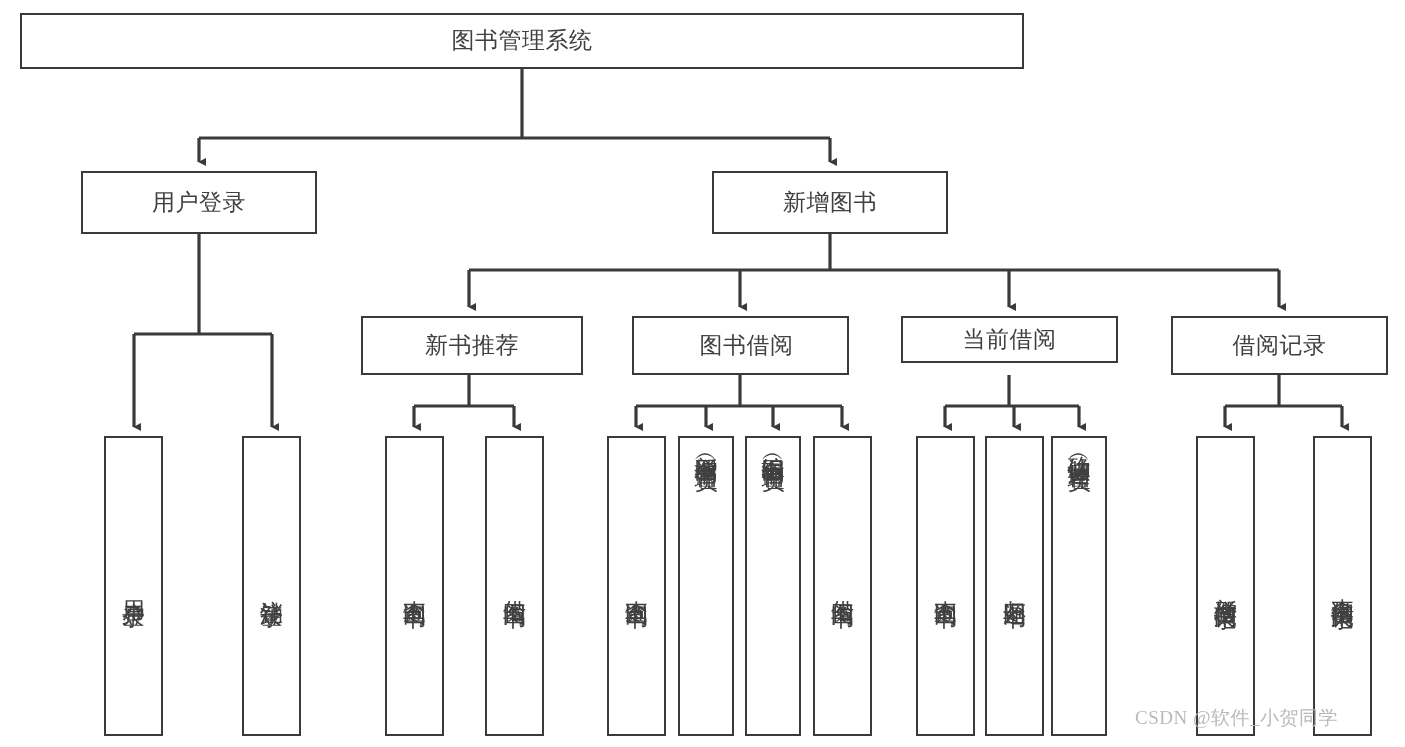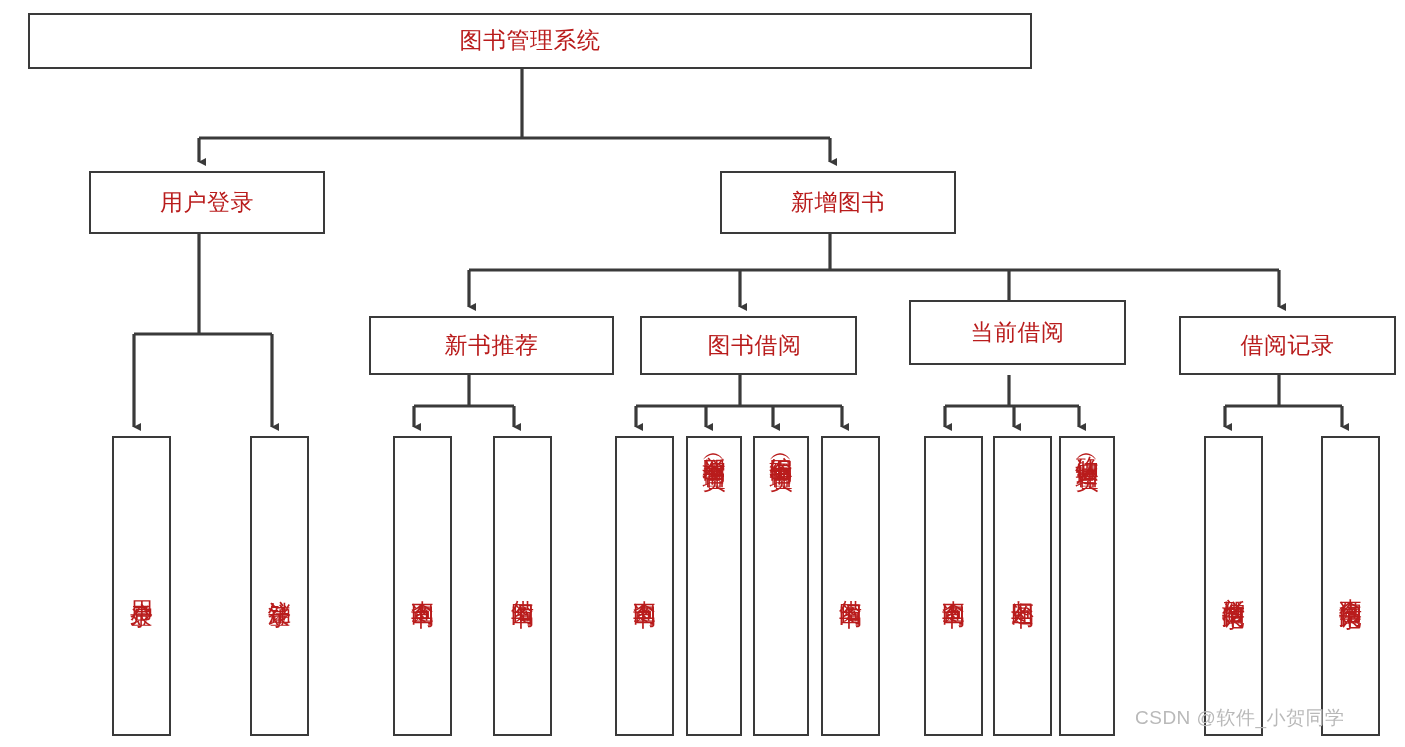--- a/index.html
+++ b/index.html
@@ -27,22 +27,21 @@
     height: 747px;
   }
   .node-box {
     position: absolute;
     box-sizing: border-box;
     border: 2.5px solid #3a3a3a;
     background: #ffffff;
     display: flex;
     align-items: center;
     justify-content: center;
-    color: #b91c1c;
-    margin-left: 8px;
+    color: #404040;
   }
   .node-label-h {
     font-size: 23px;
     line-height: 1.1;
     letter-spacing: 0.5px;
     white-space: nowrap;
   }
   .node-label-v {
     font-size: 23px;
     line-height: 1.18;
@@ -119,27 +118,27 @@
     <span class="node-label-h">图书管理系统</span>
   </div>
 
   <div class="node-box" style="left:81px; top:171px; width:236px; height:63px;">
     <span class="node-label-h">用户登录</span>
   </div>
   <div class="node-box" style="left:712px; top:171px; width:236px; height:63px;">
     <span class="node-label-h">新增图书</span>
   </div>
 
-  <div class="node-box" style="left:361px; top:316px; width:245px; height:59px;">
+  <div class="node-box" style="left:361px; top:316px; width:222px; height:59px;">
     <span class="node-label-h">新书推荐</span>
   </div>
   <div class="node-box" style="left:632px; top:316px; width:217px; height:59px;padding-left:12px;">
     <span class="node-label-h">图书借阅</span>
   </div>
-  <div class="node-box" style="left:901px; top:300px; width:217px; height:65px;">
+  <div class="node-box" style="left:901px; top:316px; width:217px; height:47px;">
     <span class="node-label-h">当前借阅</span>
   </div>
   <div class="node-box" style="left:1171px; top:316px; width:217px; height:59px;">
     <span class="node-label-h">借阅记录</span>
   </div>
 
   <div class="node-box" style="left:104px; top:436px; width:59px; height:300px;">
     <span class="node-label-v">用户登录</span>
   </div>
   <div class="node-box" style="left:242px; top:436px; width:59px; height:300px;">
@@ -172,15 +171,15 @@
   <div class="node-box" style="left:1051px; top:436px; width:56px; height:300px; align-items:flex-start;">
     <span class="node-label-v">确认归还（管理员）</span>
   </div>
   <div class="node-box" style="left:1196px; top:436px; width:59px; height:300px;">
     <span class="node-label-v">新增借阅记录</span>
   </div>
   <div class="node-box" style="left:1313px; top:436px; width:59px; height:300px;">
     <span class="node-label-v">查询借阅记录</span>
   </div>
 
-  <div class="watermark" style="left:1135px; top:705px;">CSDN @软件_小贺同学</div>
+  <div class="watermark" style="left:1135px; top:705px;font-family:Liberation Serif, serif;">CSDN @软件_小贺同学</div>
 
 </div>
 
 </body></html>

